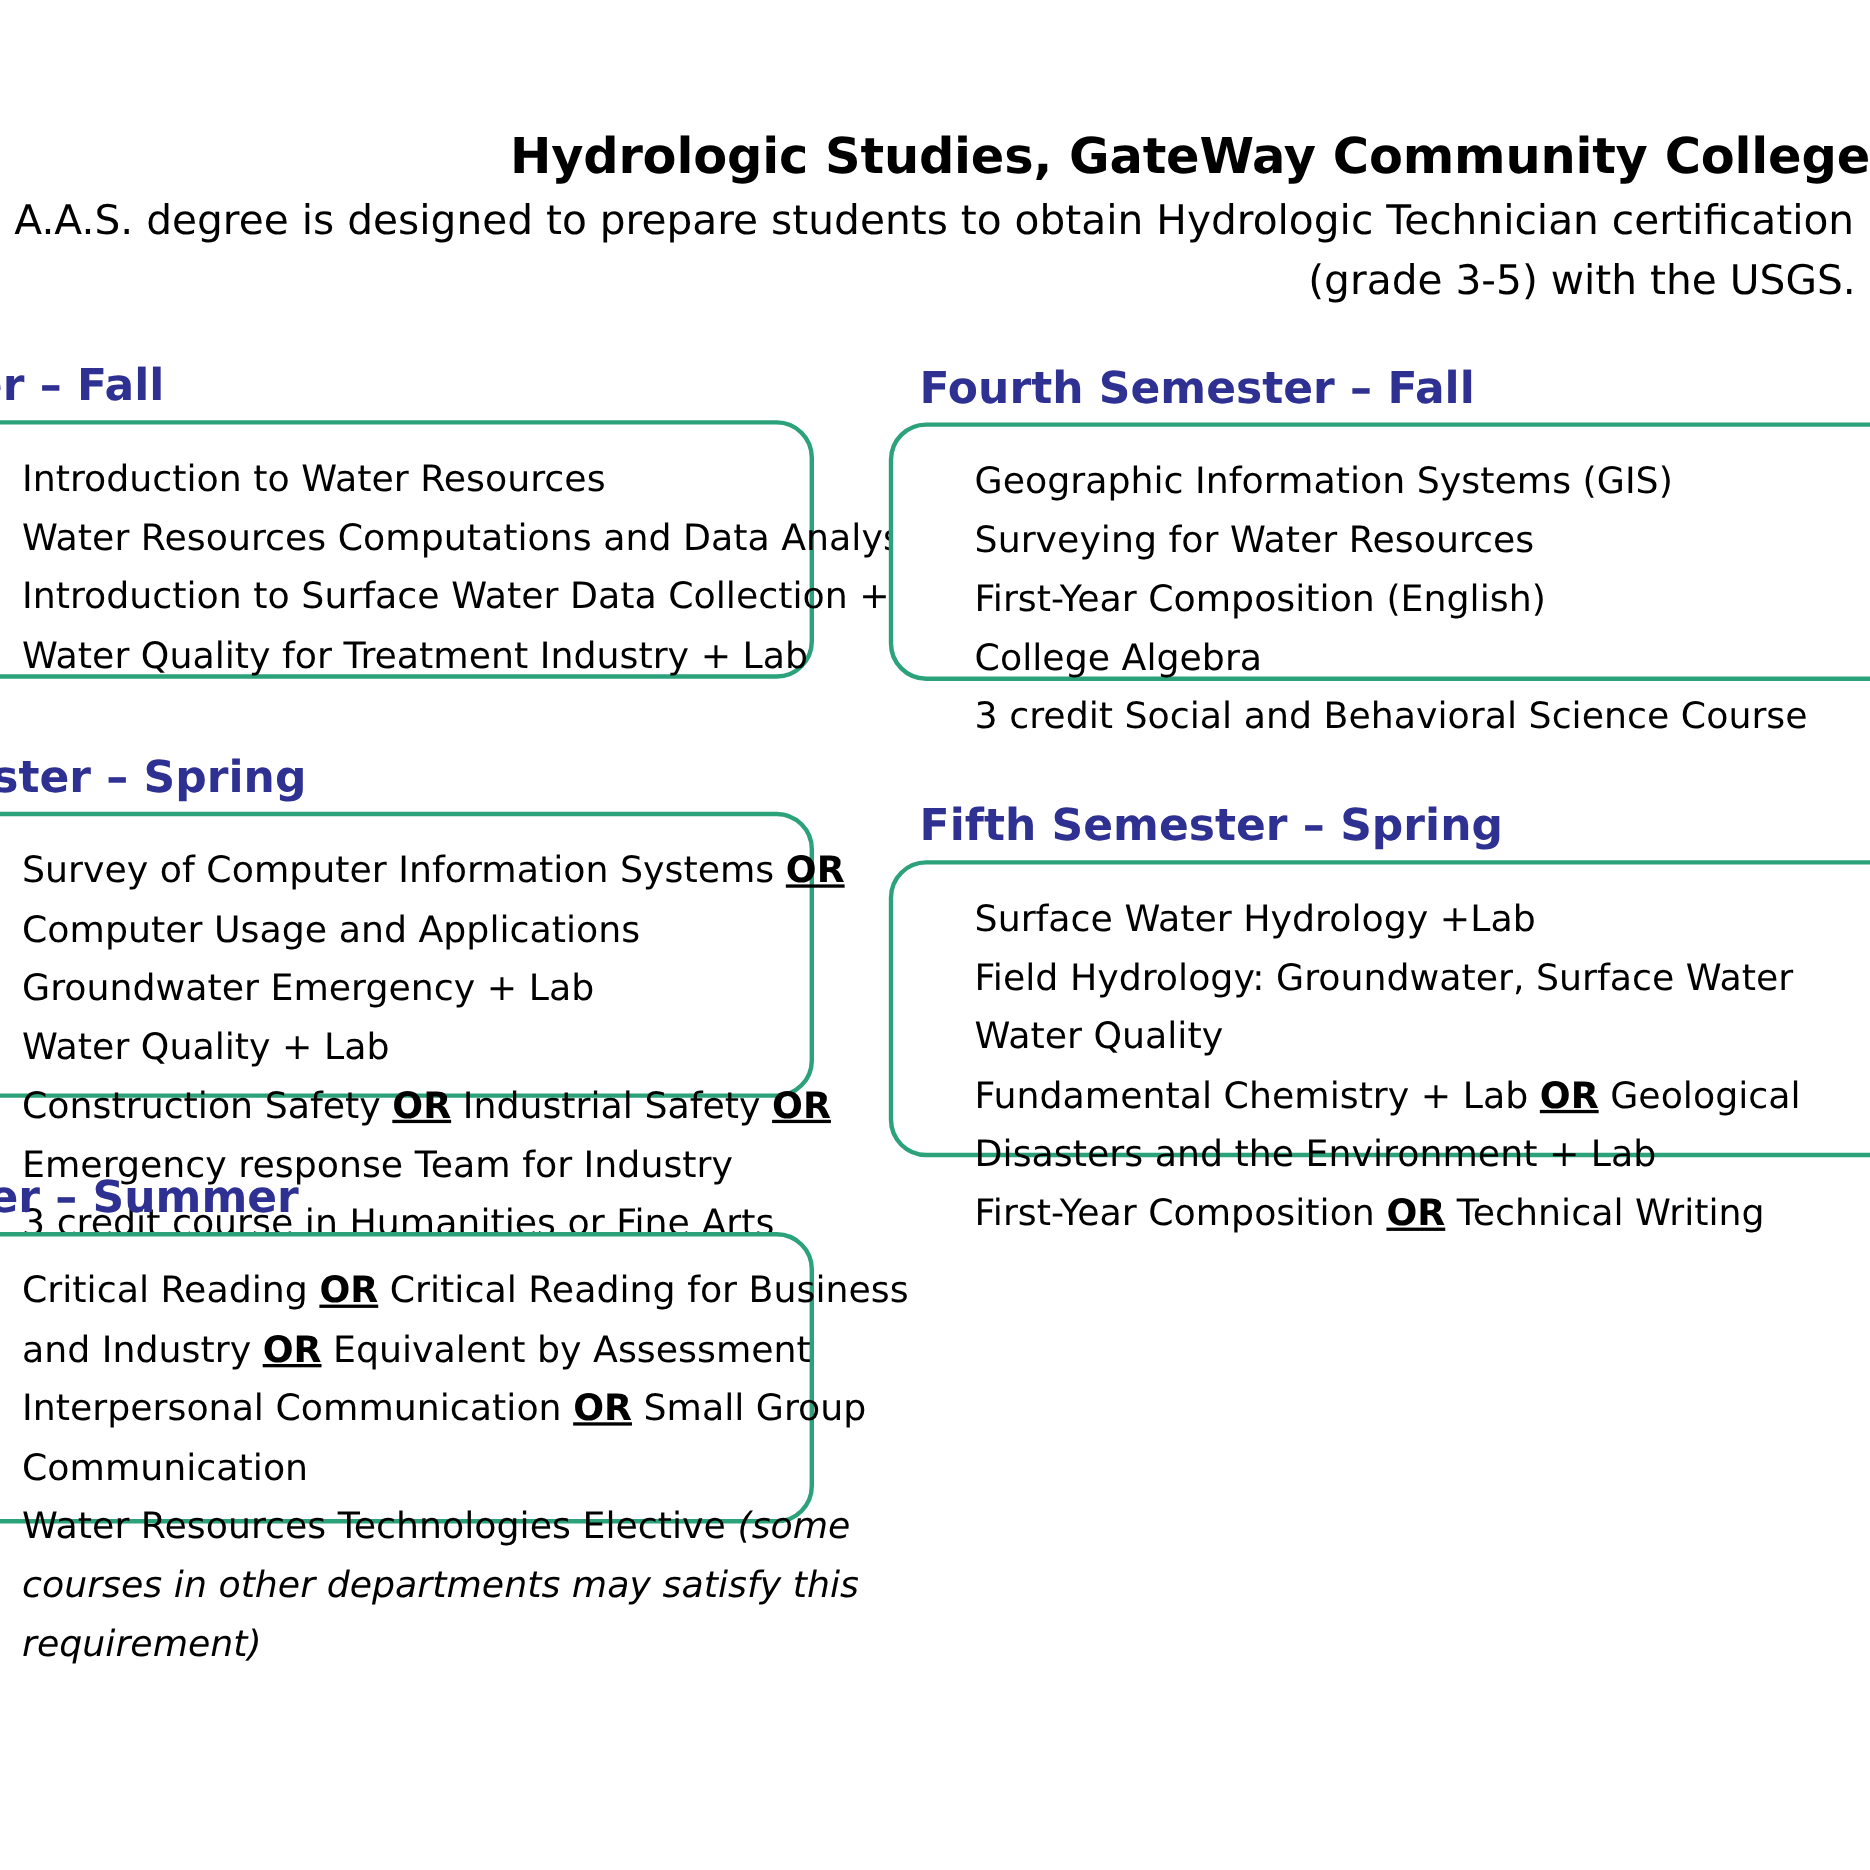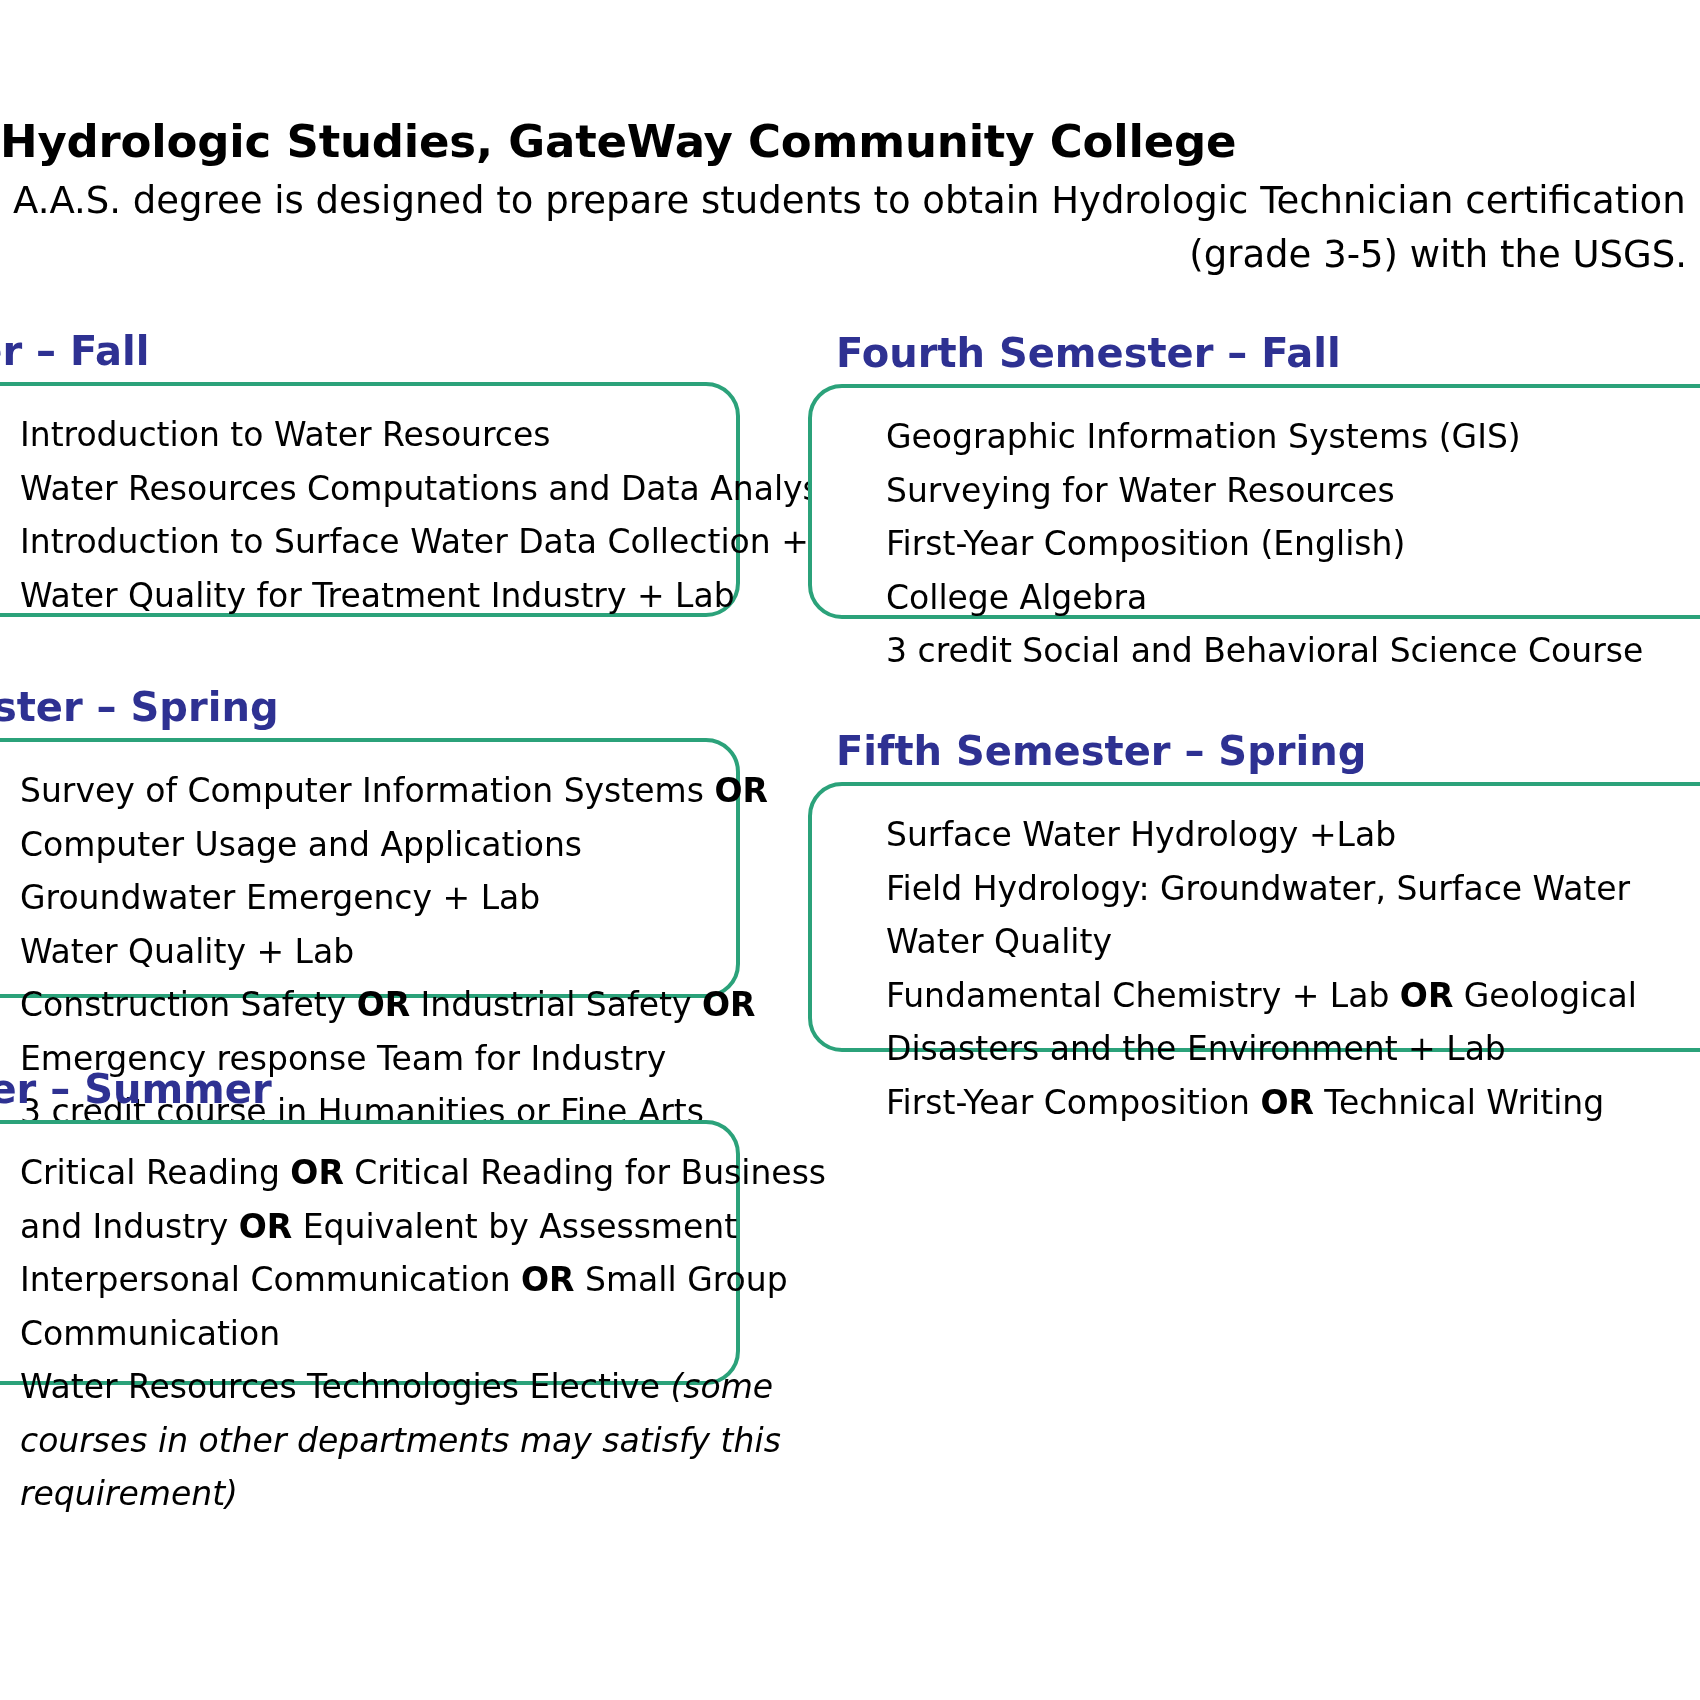--- a/index.html
+++ b/index.html
@@ -21,21 +21,21 @@
     position: absolute;
     left: 0;
     top: 0;
     width: 1700px;
   }
   .doc-title {
     position: absolute;
     left: 0;
     top: 119px;
     width: 1700px;
-    text-align: left;
+    text-align: right;
     font-size: 45px;
     font-weight: bold;
     letter-spacing: -0.2px;
     line-height: 1.0;
     white-space: nowrap;
     color: #000000;
   }
   .doc-subtitle {
     position: absolute;
     left: 13px;
@@ -82,21 +82,21 @@
     list-style: none;
   }
   .course-item {
     font-size: 33px;
     line-height: 37.5px;
     color: #000000;
     white-space: nowrap;
     padding: 0;
     margin: 16px;
   }
-  .course-item b { font-weight: bold; }
+  .course-item b { font-weight: bold; text-decoration: underline; }
   .course-item i { font-style: italic; }
 
   
   .col-left .sem-heading { margin-left: 0; }
 
   #sem1 { left: -310px; top: 330px; width: 1050px; }
   #sem1 .sem-box { width: 1050px; height: 235px; }
   #sem1 .course-list { padding-left: 310px; }
 
   #sem2 { left: -310px; top: 686px; width: 1050px; }

